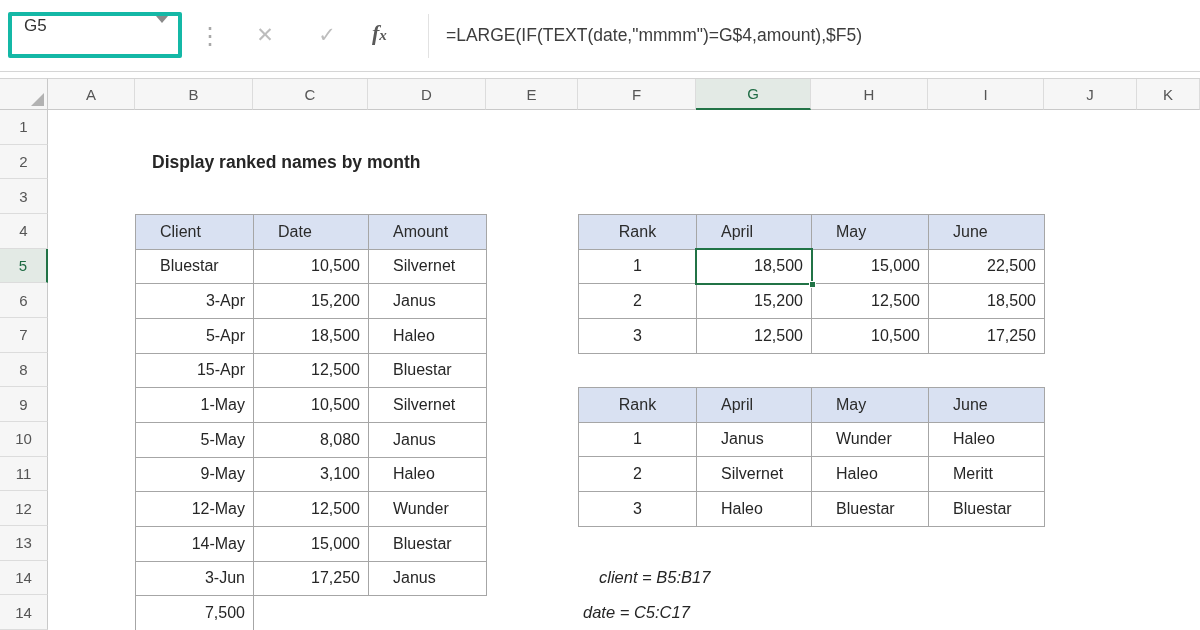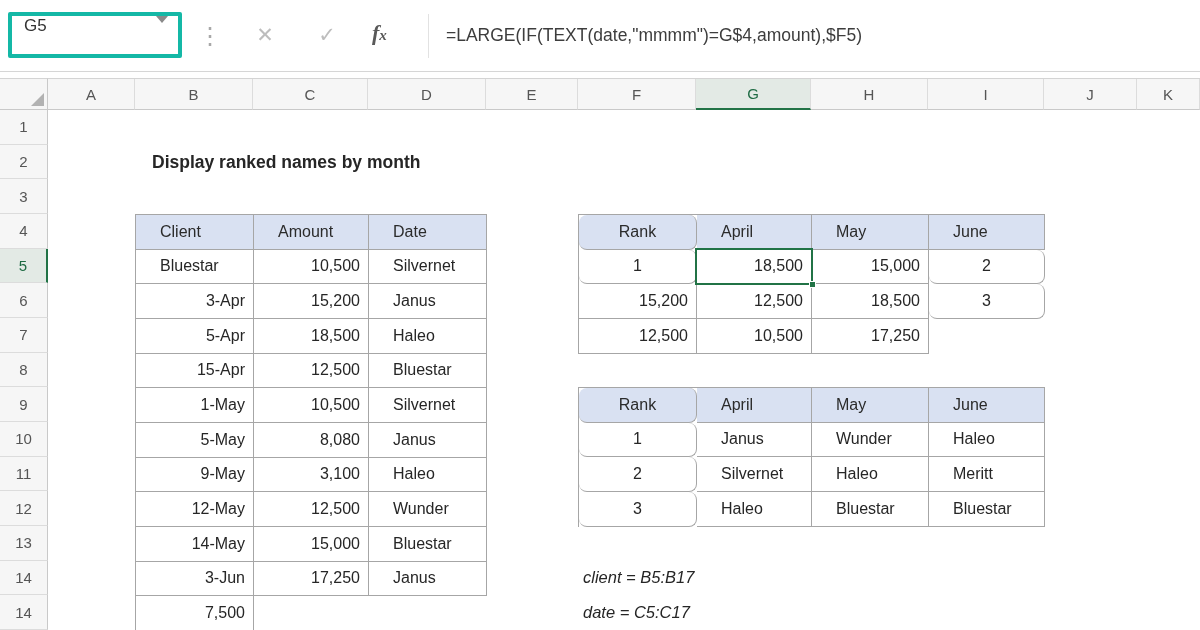--- a/index.html
+++ b/index.html
@@ -31,31 +31,31 @@
   .row-header.selected { background:#e3eae5; color:#1e6b43; border-right:2px solid #217346; }
 
   
   .title { position:absolute; left:140px; top:145px; height:35px; display:flex; align-items:center; font-weight:700; font-size:17.5px; color:#262626;margin-left:12px; }
 
   .xtable { position:absolute; display:grid; font-size:16px; color:#262626; border-top:1px solid #a6a6a6; border-left:1px solid #a6a6a6; background:#fff; }
   .xtable .cell { border-right:1px solid #a6a6a6; border-bottom:1px solid #a6a6a6; display:flex; align-items:center; padding:0 8px; background:#fff; overflow:hidden; }
   .cell.hdr { background:#d9e1f2; color:#2b2b2b; }
   .cell.left { justify-content:flex-start;padding-left:24px; }
   .cell.right { justify-content:flex-end; }
-  .cell.center { justify-content:center;border-radius:8px; }
+  .cell.center { justify-content:center; }
 
   .client-table { left:135px; top:214px; grid-template-columns:118px 115px 118px; grid-template-rows:repeat(12,34.67px); }
   .rank-amounts-table { left:578px; top:214px; grid-template-columns:118px 115px 117px 116px; grid-template-rows:repeat(4,34.67px); }
   .rank-names-table { left:578px; top:387px; grid-template-columns:118px 115px 117px 116px; grid-template-rows:repeat(4,34.67px); }
 
   .sel-outline { position:absolute; left:695px; top:248px; width:118px; height:37px; border:2px solid #217346; pointer-events:none; }
   .fill-handle { position:absolute; right:-5px; bottom:-5px; width:7px; height:7px; background:#217346; border:1px solid #fff; pointer-events:auto; }
 
   .note { position:absolute; left:583px; height:35px; display:flex; align-items:center; font-style:italic; font-size:16.5px; color:#262626; }
-  .note1 { top:560px; }
+  .note1 { top:560px;margin-left:16px; }
   .note2 { top:595px; }
 </style>
 </head>
 <body>
 
 <div class="stage">
 
   <div class="toolbar">
     <div class="name-box">
       <span class="name-box-text">G5</span>
@@ -102,22 +102,22 @@
     <div class="row-header">12</div>
     <div class="row-header">13</div>
     <div class="row-header">14</div>
     <div class="row-header">14</div>
   </div>
 
   <div class="title">Display ranked names by month</div>
 
   <div class="xtable client-table">
     <div class="cell hdr left">Client</div>
+    <div class="cell hdr left">Date</div>
     <div class="cell hdr left">Amount</div>
-    <div class="cell hdr left">Date</div>
 
     <div class="cell left">Bluestar</div>
     <div class="cell right">10,500</div>
 
     <div class="cell left">Silvernet</div>
     <div class="cell right">3-Apr</div>
     <div class="cell right">15,200</div>
 
     <div class="cell left">Janus</div>
     <div class="cell right">5-Apr</div>
@@ -157,20 +157,21 @@
 
   <div class="xtable rank-amounts-table">
     <div class="cell hdr center">Rank</div>
     <div class="cell hdr left">April</div>
     <div class="cell hdr left">May</div>
     <div class="cell hdr left">June</div>
 
     <div class="cell center">1</div>
     <div class="cell right">18,500</div>
     <div class="cell right">15,000</div>
+    <div class="cell right">22,500</div>
 
     <div class="cell center">2</div>
     <div class="cell right">15,200</div>
     <div class="cell right">12,500</div>
     <div class="cell right">18,500</div>
 
     <div class="cell center">3</div>
     <div class="cell right">12,500</div>
     <div class="cell right">10,500</div>
     <div class="cell right">17,250</div>

